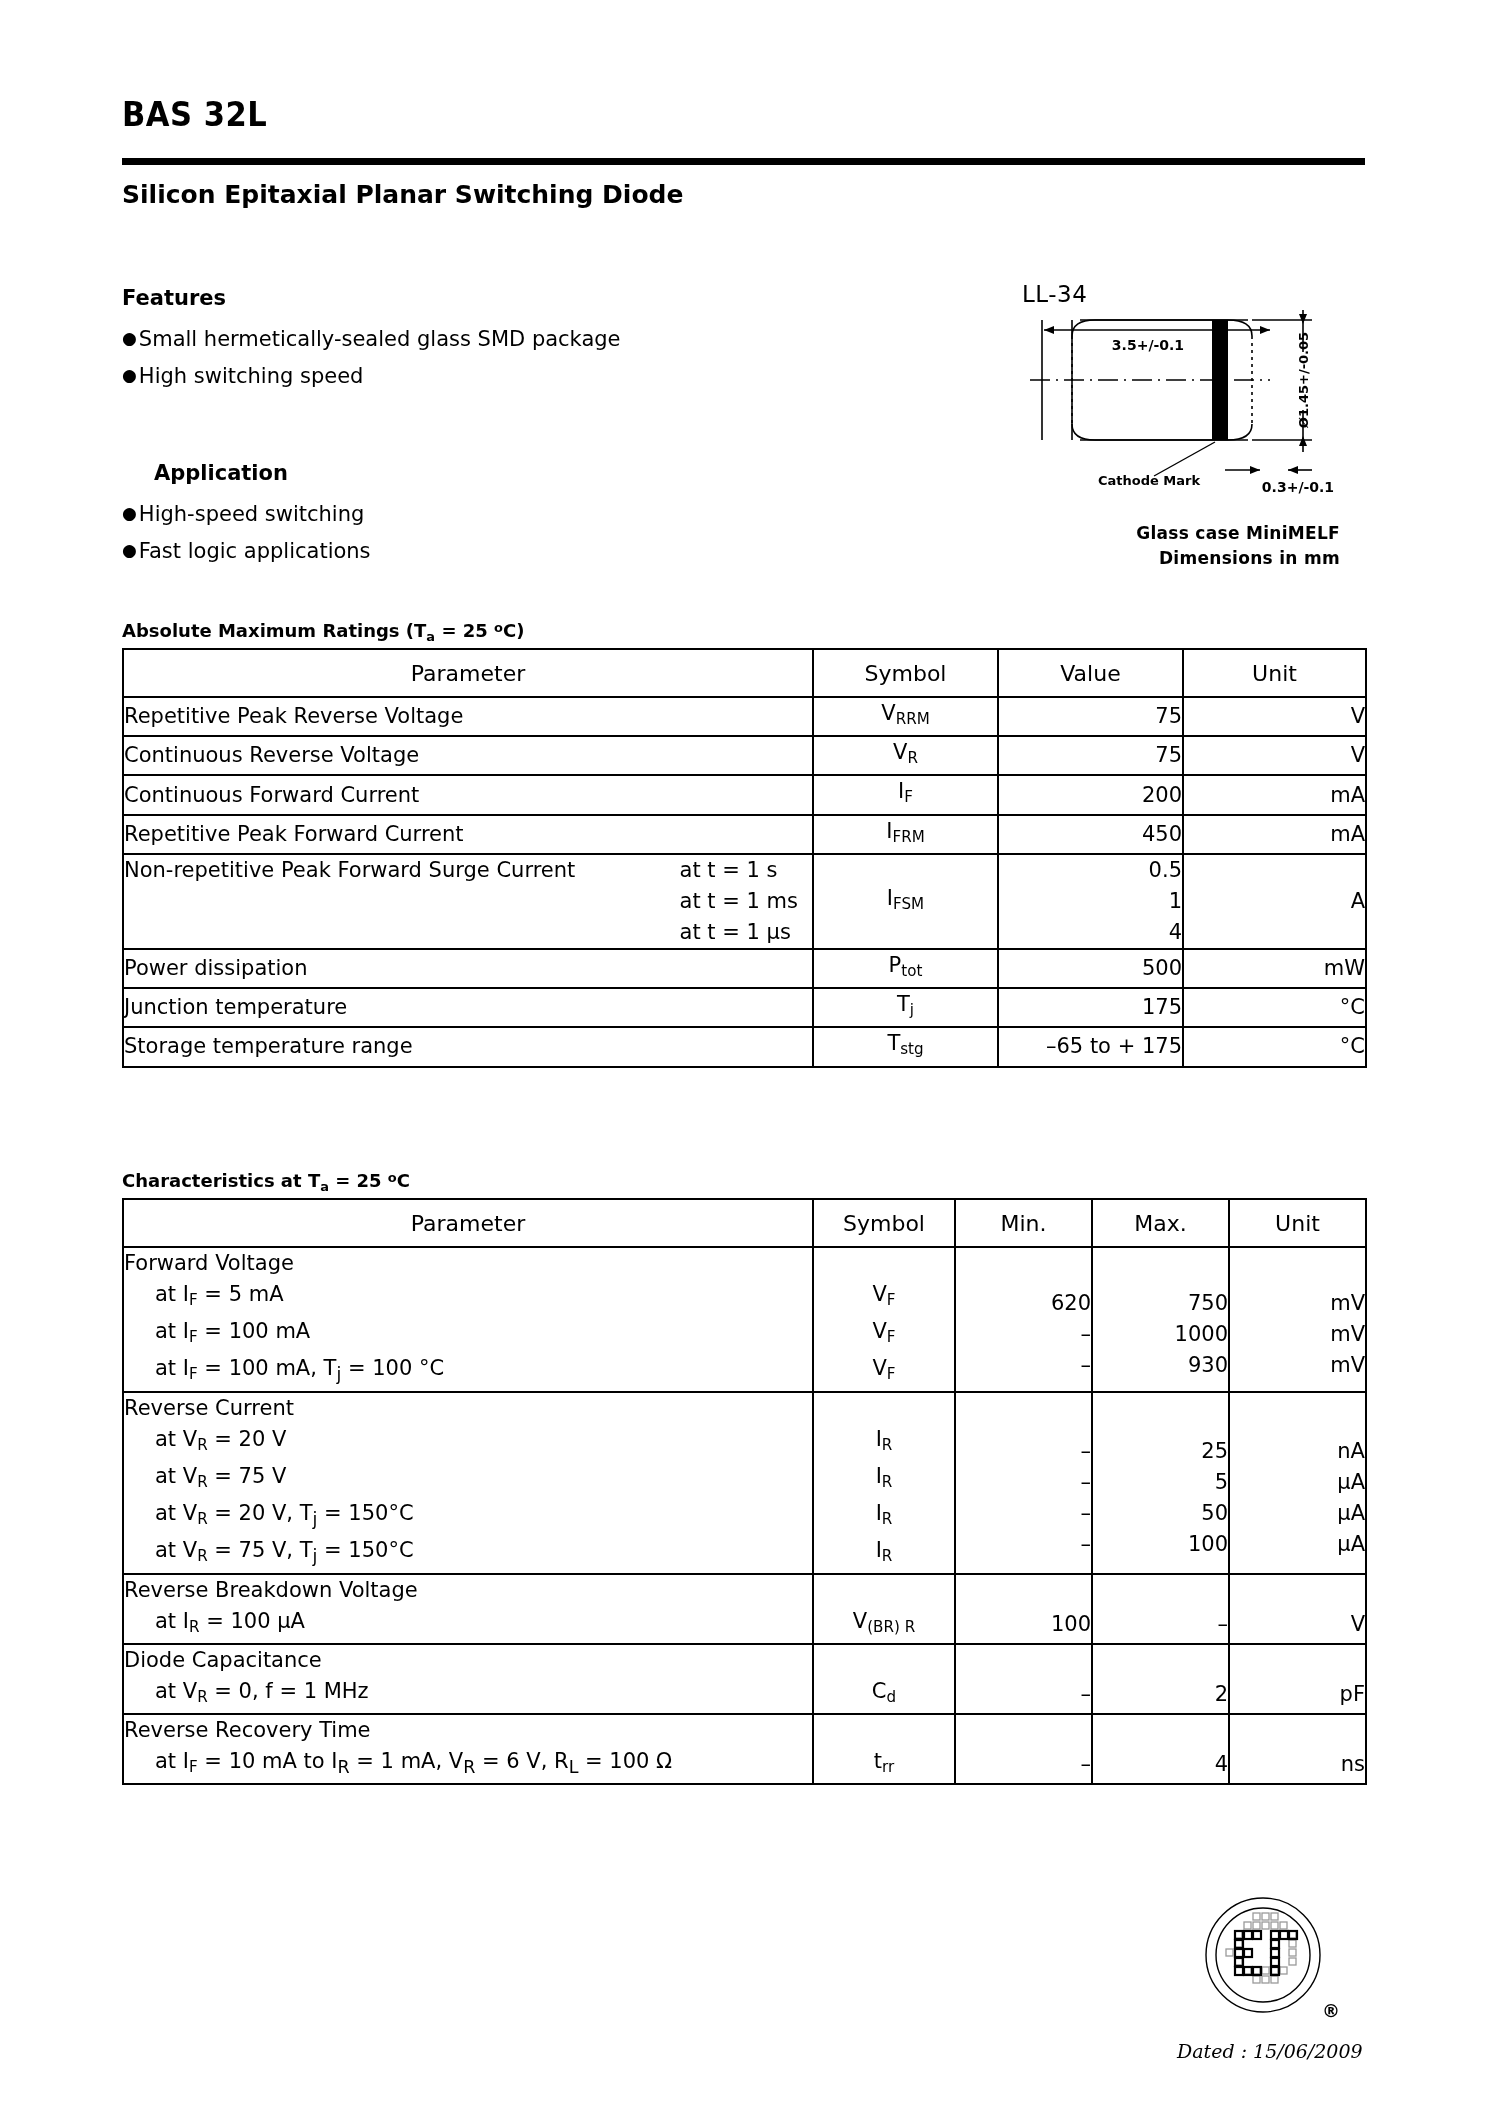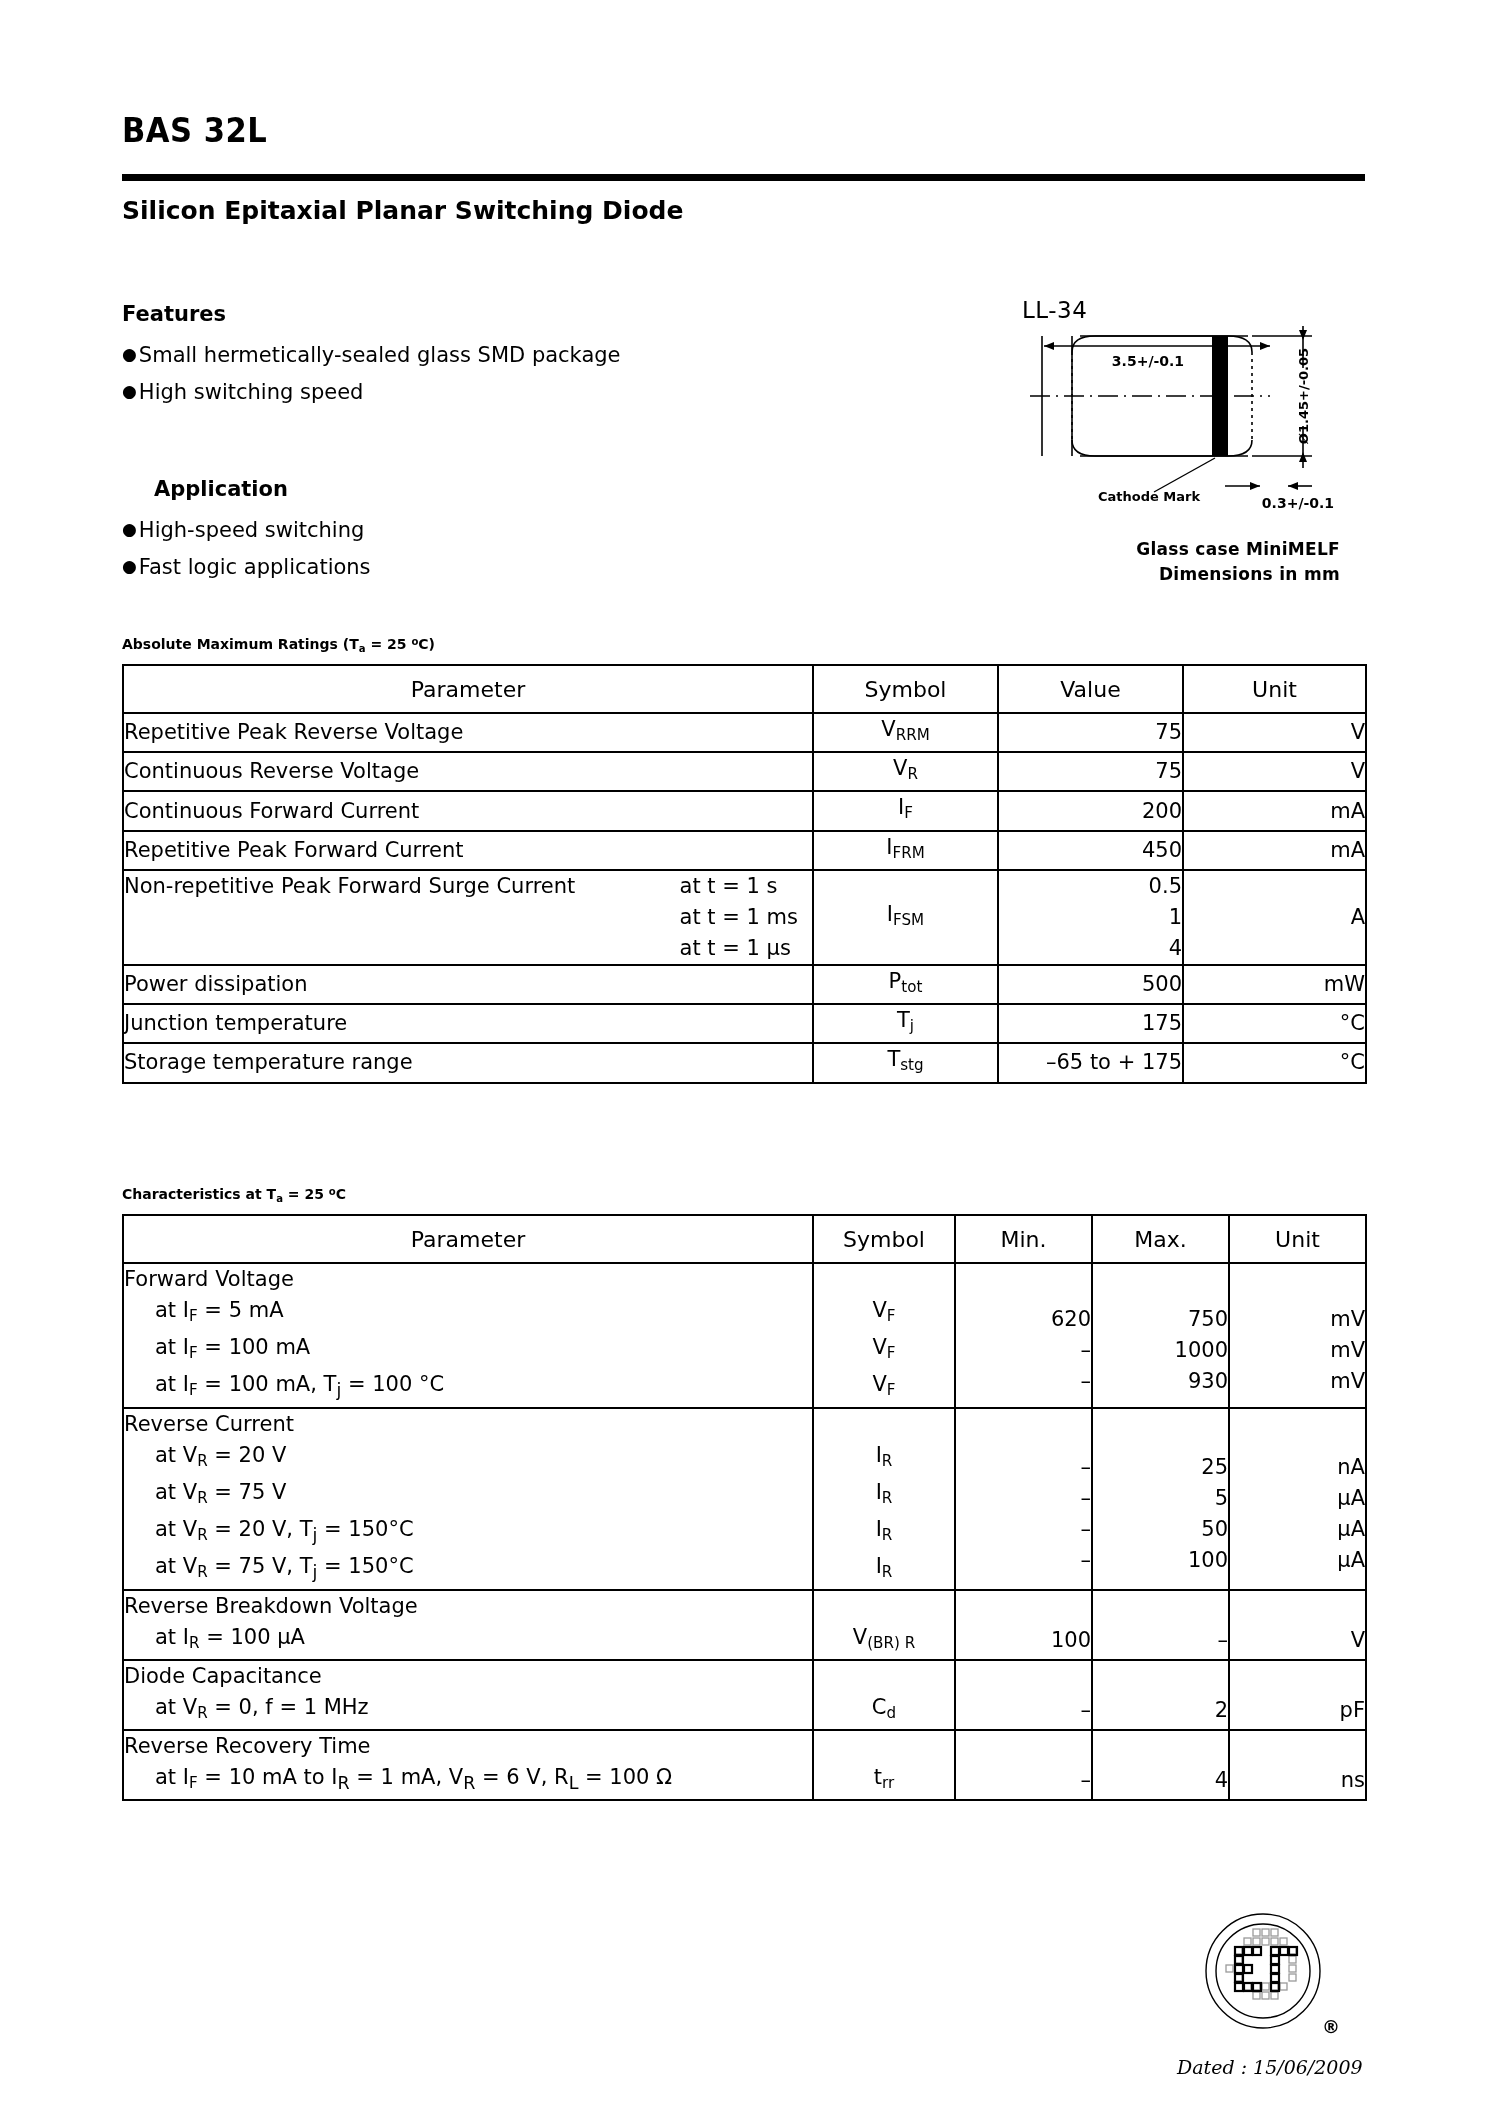--- a/index.html
+++ b/index.html
@@ -10,21 +10,21 @@
   body {
     width: 1488px;
     height: 2105px;
     font-family: "DejaVu Sans", sans-serif;
     color: #000000;
     position: relative;
     overflow: hidden;
   }
   .page {
     position: absolute;
-    left: 0; top: 16px;
+    left: 0; top: 0;
     width: 1488px;
     height: 2045px;
   }
 
   
   .part-title {
     position: absolute;
     left: 122px;
     top: 97px;
     font-size: 34px;
@@ -93,21 +93,21 @@
     width: 330px;
     text-align: right;
     left: 1010px;
   }
   #pkg-cap1 { top: 523px; }
   #pkg-cap2 { top: 548px; }
 
   
   .tbl-title {
     position: absolute;
-    font-size: 14px;
+    font-size: 18px;
     font-weight: bold;
     white-space: nowrap;
   }
   #amr-title { left: 122px; top: 620px; }
   #chr-title { left: 122px; top: 1170px; }
   .sub { font-size: 0.72em; vertical-align: -0.28em; }
   .sup { font-size: 0.72em; vertical-align: 0.42em; }
 
   
   table.dt {

